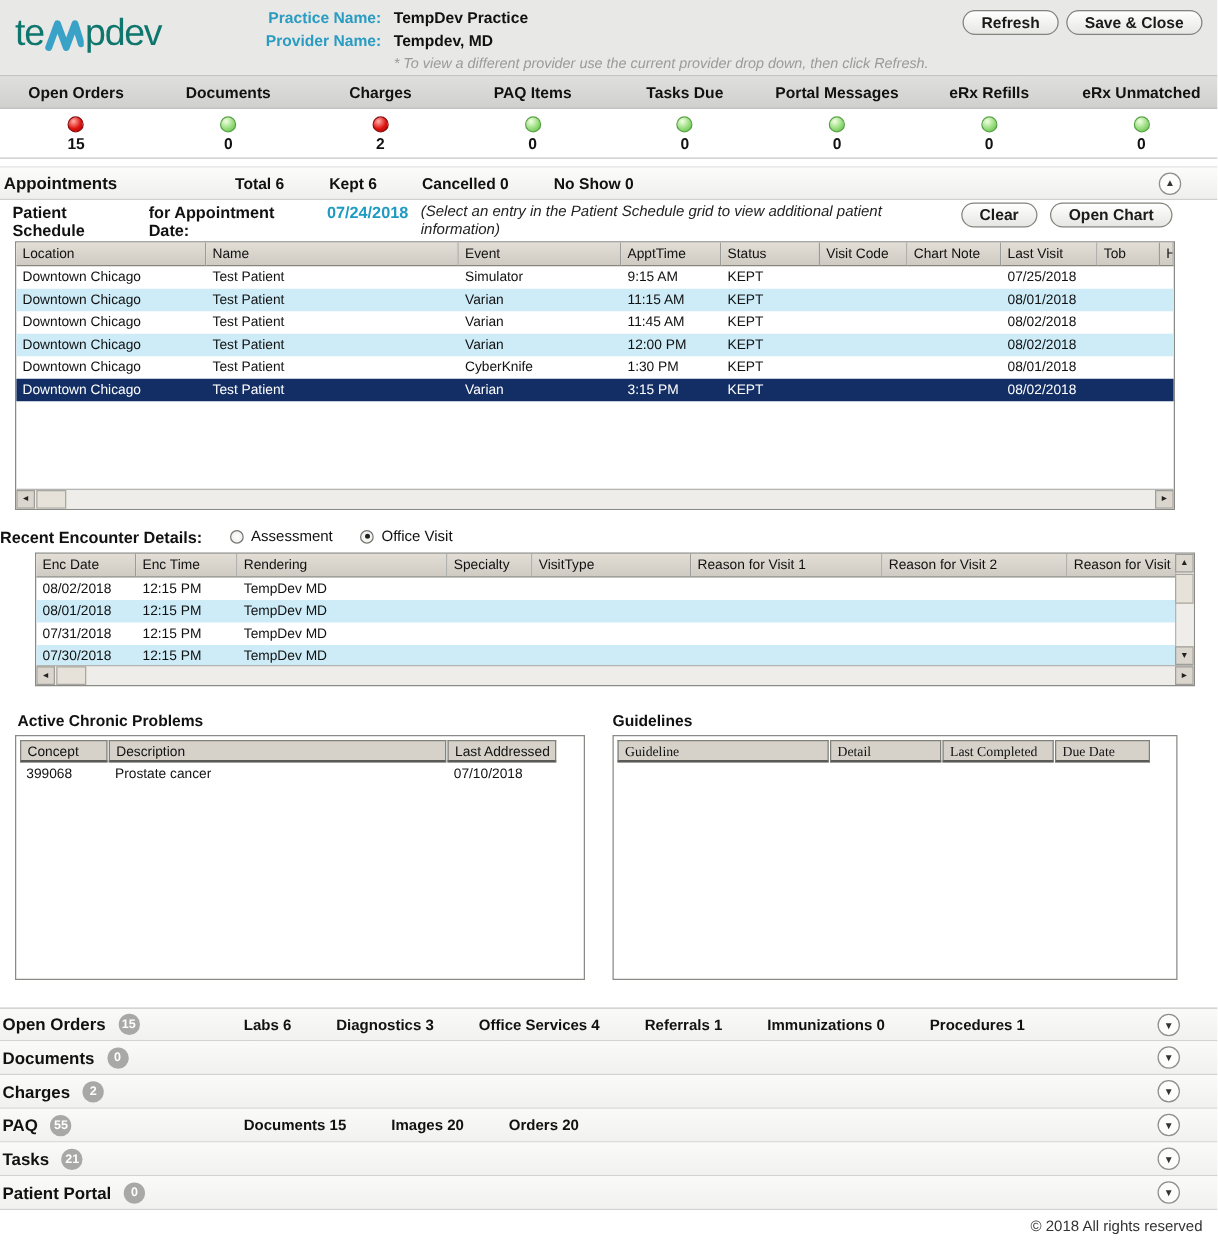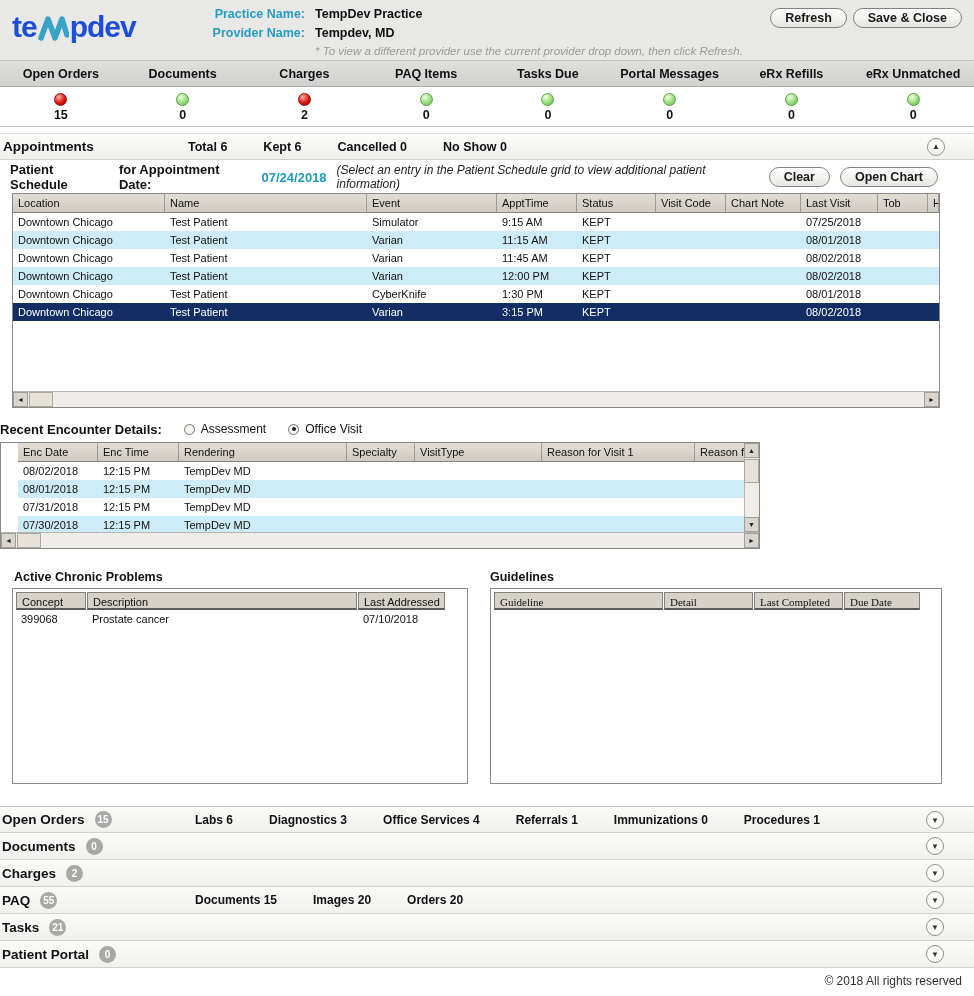--- a/index.html
+++ b/index.html
@@ -1,21 +1,21 @@
 <!DOCTYPE html>
 <html><head>
 <meta charset="utf-8">
 <style>
   * { margin:0; padding:0; box-sizing:border-box; }
   body { background:#fff; font-family:"Liberation Sans", sans-serif; color:#111; }
   .app { position:relative; width:974px; height:996px; background:#fff; overflow:hidden; }
 
   
   .hdr { position:absolute; top:0; left:0; width:974px; height:60px; background:#e8e8e6; }
-  .logo { position:absolute; left:12px; top:10px; display:flex; align-items:flex-end; color:#1d4ed8; font-weight:bold; font-size:30px; letter-spacing:-1px; }
+  .logo { position:absolute; left:12px; top:10px; display:flex; align-items:flex-end; color:#0f766e; font-weight:normal; font-size:30px; letter-spacing:-1px; }
   .logo svg { margin:0 1px 3px 1px; }
   .hdr-fields { position:absolute; left:205px; top:7px; font-size:12.5px; }
   .hdr-row { display:flex; margin-bottom:5px; }
   .hdr-lbl { width:100px; text-align:right; color:#2a9cc2; font-weight:bold; }
   .hdr-val { margin-left:10px; font-weight:bold; color:#111; }
   .hdr-note { position:absolute; left:315px; top:45px; font-style:italic; color:#9a9a98; font-size:11.5px; }
   .hdr-btns { position:absolute; right:12px; top:8px; display:flex; flex-direction:row; align-items:flex-end; gap:6px; }
   .pill { border:1px solid #82827e; border-radius:11px; background:linear-gradient(#ffffff,#e6e6e3); padding:2px 14px; font-size:12.5px; font-weight:bold; color:#1a1a1a; font-family:"Liberation Sans",sans-serif; cursor:default; white-space:nowrap; }
 
   
@@ -30,39 +30,39 @@
 
   
   .appt-bar { position:absolute; top:133px; left:0; width:974px; height:27px; background:linear-gradient(#fcfcfb,#efefed); border-top:1px solid #e2e2e0; border-bottom:1px solid #cfcfcd; display:flex; align-items:center; }
   .appt-title { font-weight:bold; font-size:13.5px; margin-left:3px; width:185px; }
   .appt-stats { display:flex; gap:36px; }
   .appt-stat { font-weight:bold; font-size:12.5px; }
   .circle-btn { width:18px; height:18px; border:1px solid #8f8f8d; border-radius:50%; background:#fdfdfc; display:flex; align-items:center; justify-content:center; font-size:8px; color:#333; }
   .appt-bar .circle-btn { margin-left:auto; margin-right:29px; }
 
   
-  .ps-line { position:absolute; top:162px; left:0; width:974px; height:30px; display:flex; align-items:center; padding:0 36px 0 10px; background:#fff; }
+  .ps-line { position:absolute; top:162px; left:0; width:974px; height:30px; display:flex; align-items:flex-start; padding:0 36px 0 10px; background:#fff; }
   .ps-title { font-weight:bold; font-size:13px; }
   .ps-for { font-weight:bold; font-size:13px; margin-left:5px; }
   .ps-date { color:#1f9ac2; font-weight:bold; font-size:13px; margin-left:7px; }
   .ps-hint { font-style:italic; font-size:12px; color:#222; margin-left:10px; }
   .ps-line .pill { margin-left:auto; }
   .ps-line .pill + .pill { margin-left:10px; }
 
   
   .gbox { position:absolute; border:1px solid #8a8a86; background:#fff; overflow:hidden; }
   .gcell { padding:2px 5px; font-size:11px; white-space:nowrap; overflow:hidden; height:18px; line-height:14px; }
   .hrow .gcell { background:linear-gradient(#e2ded6,#cfcbc3); border-right:1px solid #9b9b97; border-bottom:1px solid #86867f; height:19px; color:#111; }
   .grow.alt { background:#cdecf7; }
   .grow.sel { background:#122e64; color:#fff; }
 
   .sched-grid { display:grid; grid-template-columns:152px 202px 130px 80px 79px 70px 75px 77px 50px 1fr; }
   .sched-box { top:193px; left:12px; width:928px; height:215px; }
   .enc-grid { display:grid; grid-template-columns:80px 81px 168px 68px 127px 153px 148px 1fr; width:913px; }
-  .enc-box { top:442px; left:0; width:760px; height:107px;padding-left:17px; }
+  .enc-box { top:442px; left:28px; width:928px; height:107px; }
 
   
   .hscroll { position:absolute; left:0; right:0; bottom:0; height:16px; background:#efedea; border-top:1px solid #b5b5b3; }
   .sbtn { position:absolute; width:15px; height:15px; background:#dad6ce; border:1px solid #a09e98; display:flex; align-items:center; justify-content:center; font-size:7px; color:#222; }
   .sbtn.left { left:0; top:0; }
   .sbtn.right { right:0; top:0; }
   .sthumb { position:absolute; top:0; height:15px; background:#e6e2da; border:1px solid #a9a7a1; }
   .hscroll .sthumb { left:16px; width:24px; }
   .vscroll { position:absolute; right:0; top:0; bottom:16px; width:15px; background:#efedea; border-left:1px solid #b5b5b3; }
   .vscroll .sbtn.up { top:0; left:-1px; }

